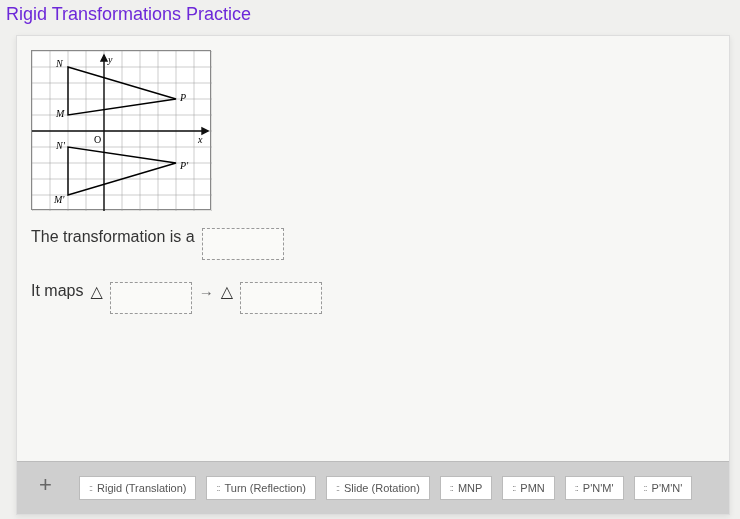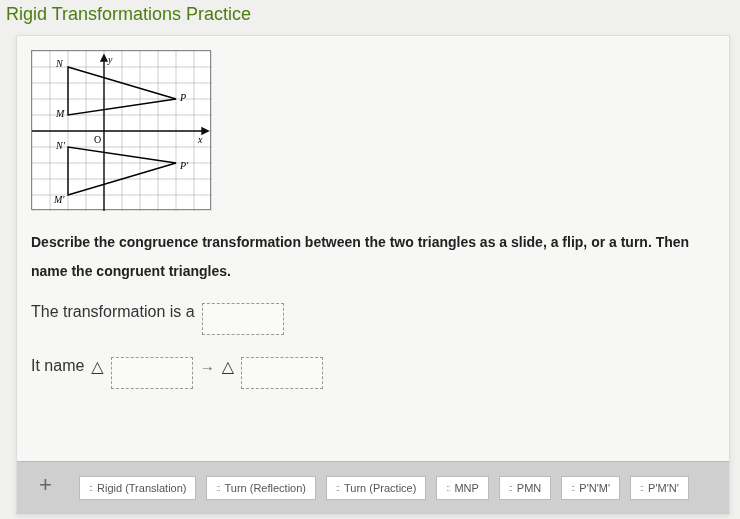--- a/index.html
+++ b/index.html
@@ -6,21 +6,21 @@
   body {
     font-family: Arial, Helvetica, sans-serif;
     background: #f0f0ee;
     width: 740px;
     height: 519px;
     overflow: hidden;
     position: relative;
   }
   .page-title {
     font-size: 18px;
-    color: #4d7c0f;
+    color: #6d28d9;
     padding: 4px 8px 10px 6px;
     font-weight: 400;
   }
   .content-panel {
     background: #f7f7f5;
     border: 1px solid #ddd;
     margin: 0 10px 0 16px;
     padding: 14px 14px 0 14px;
     position: relative;
     height: 480px;
@@ -147,49 +147,48 @@
         <text x="24" y="98">N'</text>
         <text x="22" y="152">M'</text>
         <text x="148" y="118">P'</text>
         <text x="76" y="12">y</text>
         <text x="166" y="92">x</text>
         <text x="62" y="92" font-style="normal">O</text>
       </g>
     </svg>
   </div>
 
-  <div class="prompt">Describe the congruence transformation between the two triangles as a slide, a flip, or a turn.  Then name the congruent triangles.</div>
 
   <div class="answer-line">
     <span>The transformation is a</span>
     <span class="drop-zone"></span>
   </div>
 
   <div class="answer-line">
-    <span>It name</span>
+    <span>It maps</span>
     <span>△</span>
     <span class="drop-zone"></span>
     <span class="arrow-sym">→</span>
     <span>△</span>
     <span class="drop-zone"></span>
   </div>
 
   <div class="option-bar">
     <span class="plus">+</span>
     <div class="chip">
         <span class="grip">::</span>
         <span>Rigid (Translation)</span>
       </div>
     <div class="chip">
         <span class="grip">::</span>
         <span>Turn (Reflection)</span>
       </div>
     <div class="chip">
         <span class="grip">::</span>
-        <span>Turn (Practice)</span>
+        <span>Slide (Rotation)</span>
       </div>
     <div class="chip">
         <span class="grip">::</span>
         <span>MNP</span>
       </div>
     <div class="chip">
         <span class="grip">::</span>
         <span>PMN</span>
       </div>
     <div class="chip">

